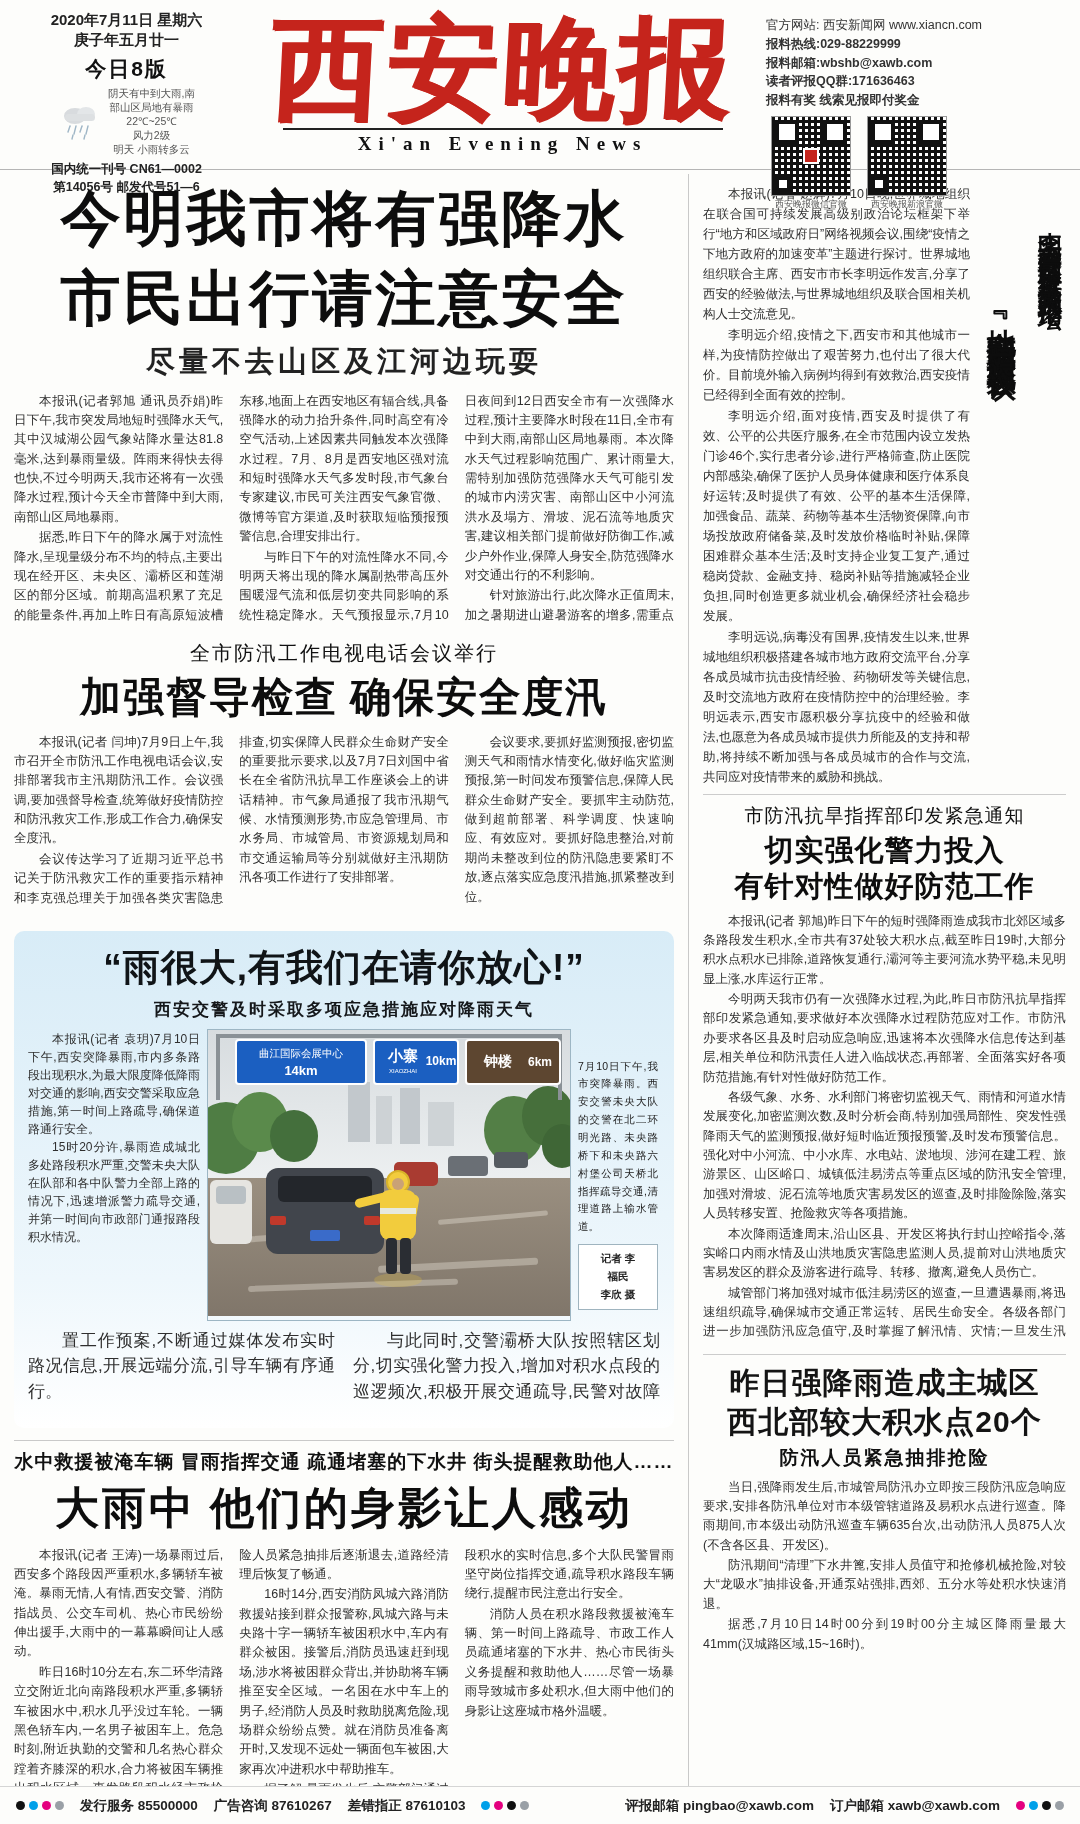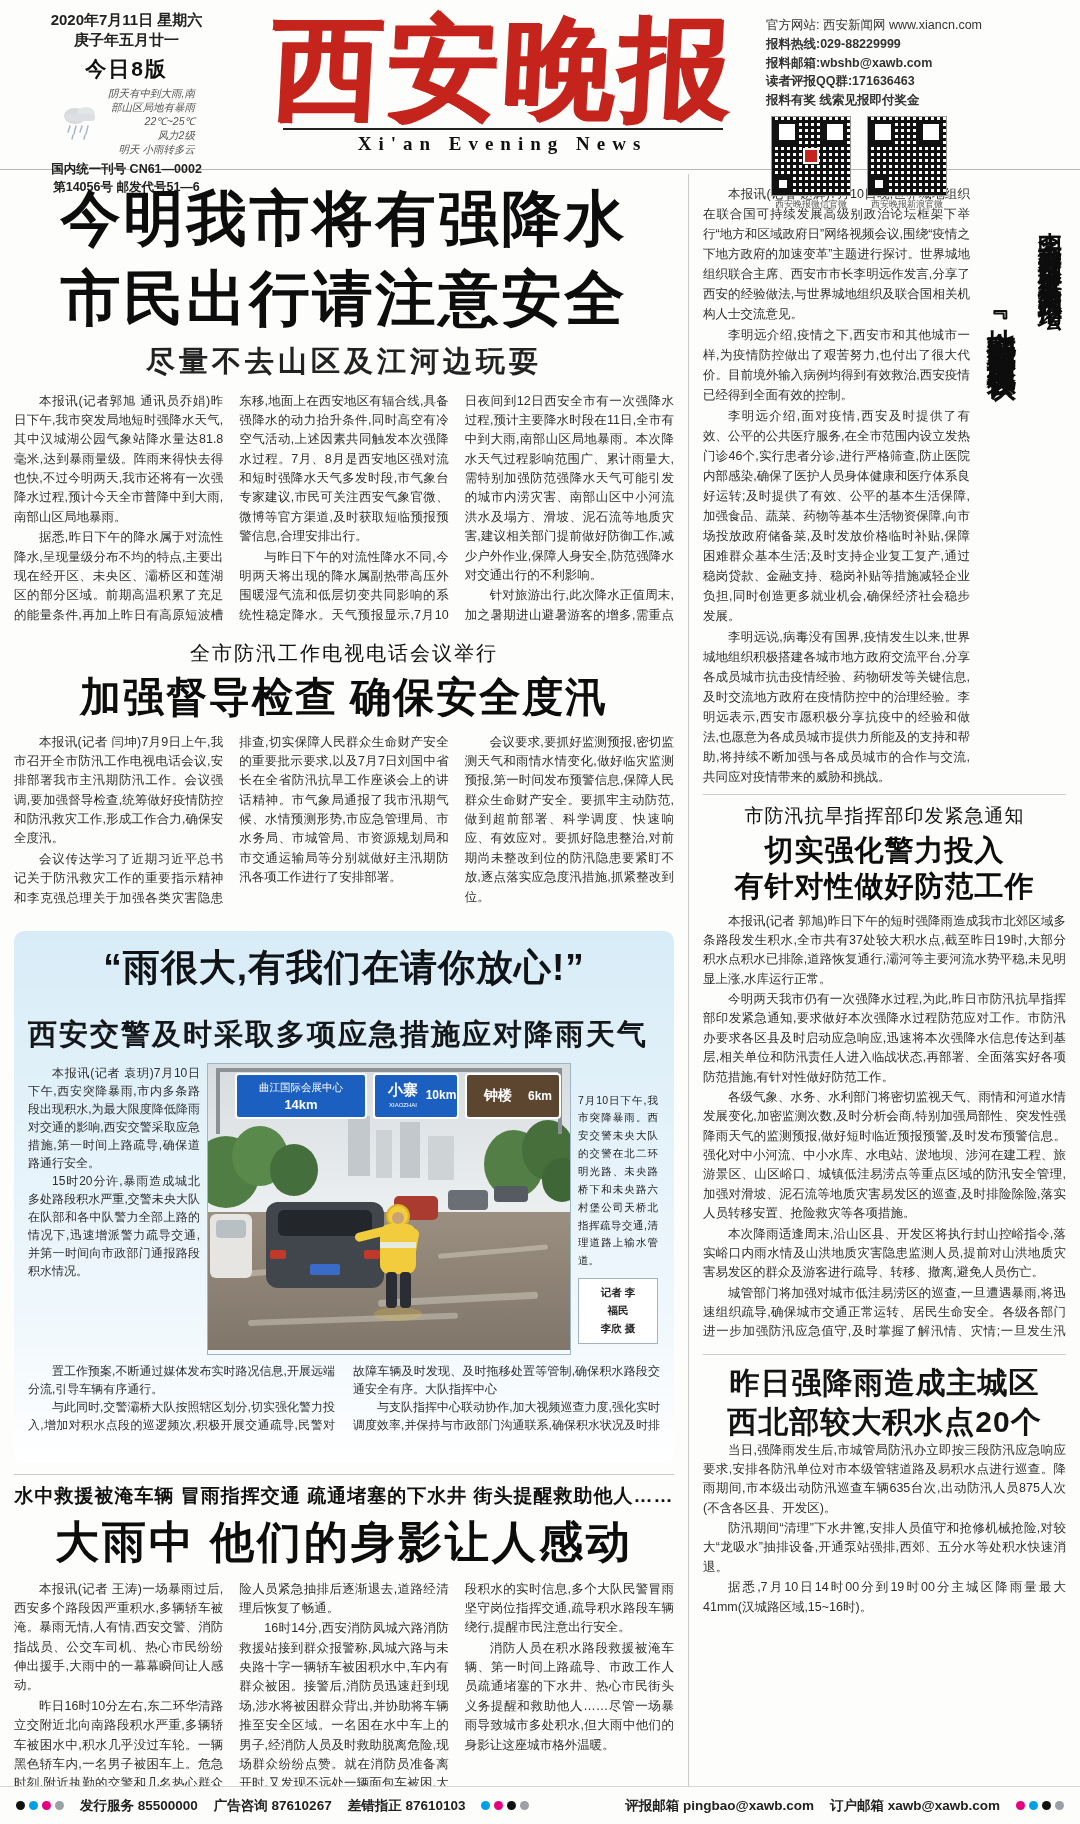--- a/index.html
+++ b/index.html
@@ -11,21 +11,21 @@
   }
   *{box-sizing:border-box; margin:0; padding:0;}
   body{background:#888; font-family:"Liberation Sans", sans-serif; color:var(--body);}
   .page{width:1080px; height:1824px; background:#fdfdfb; margin:0 auto; position:relative; overflow:hidden;}
 
   
   .header{display:flex; padding:10px 14px 6px; border-bottom:1px solid #b5b5b5; height:170px;}
   .h-left{width:225px; text-align:center; flex:none;}
   .h-left .dl{font-size:15px; font-weight:bold; color:#222; line-height:1.35;}
   .edition{font-size:21px; font-weight:900; margin-top:4px; color:#111; letter-spacing:2px;}
-  .weather{display:flex; align-items:center; justify-content:center; gap:6px; margin-top:3px; text-align:right;font-style:italic;}
+  .weather{display:flex; align-items:center; justify-content:center; gap:6px; margin-top:3px; text-align:center;}
   .weather-lines{font-size:10.5px; color:#555; line-height:1.35;}
   .issue{font-size:12.5px; color:#222; margin-top:5px; line-height:1.4; font-weight:bold;}
   .masthead{flex:1; text-align:center; padding-top:2px;}
   .masthead-title{font-family:"Liberation Serif", serif; font-weight:900; font-size:112px; line-height:1.02;
     color:var(--masthead-red); letter-spacing:4px; transform:skewX(-3deg);
     text-shadow:2px 1px 0 var(--masthead-red);}
   .masthead-en{width:440px; margin:2px auto 0; border-top:2px solid #222; padding-top:3px;
     font-family:"Liberation Serif", serif; font-weight:bold; font-size:19px; letter-spacing:7px; color:#111;}
   .h-right{width:300px; flex:none; padding-top:6px;}
   .h-right .cl{font-size:12.5px; color:#333; line-height:1.5;}
@@ -61,30 +61,30 @@
   
   .kicker{ text-align:center; font-size:20px; color:#111; letter-spacing:2px; margin-top:10px;}
   .meeting-h{font-family:"Liberation Serif", serif; font-weight:900; font-size:41px; color:#0d0d0d;
     text-align:center; letter-spacing:2px; margin:3px 0 8px;}
   .meeting-body{height:188px;}
 
   
   .panel{margin-top:10px; border-radius:10px; padding:12px 14px;
     background:linear-gradient(180deg, var(--panel-blue) 0%, var(--panel-blue2) 70%, #ffffff 100%);}
   .panel-h{text-align:center; font-size:37px; font-weight:900; color:#101417; letter-spacing:1px;}
-  .panel-sub{font-size:29px; font-weight:bold; color:#15181b; margin-top:22px; letter-spacing:2px;}
+  .panel-sub{text-align:center; font-size:17px; font-weight:bold; color:#15181b; margin-top:5px; letter-spacing:2px;}
   .panel-row{display:flex; gap:8px; margin-top:9px;}
   .panel-leftcol{width:172px; flex:none; height:286px; overflow:hidden;
     font-size:12px; line-height:1.5; text-align:justify; color:#2f2f2f;}
   .panel-leftcol p{text-indent:2em;}
   .photo-wrap{width:362px; flex:none; outline:1px solid #9db6c4;}
   .caption{width:80px; flex:none; font-size:10.5px; line-height:1.7; color:#222; text-align:justify; padding-top:28px;}
   .credit-box{border:1px solid #9fb4bf; margin-top:8px; padding:5px 20px; text-align:center; font-weight:bold; font-size:10.5px; background:#fff;}
   .panel-bottom{column-count:2; column-gap:18px; column-fill:auto; height:88px; overflow:hidden;
-    font-size:12px; line-height:1.5; text-align:justify; margin-top:8px; color:#2f2f2f;}
+    font-size:17px; line-height:1.5; text-align:justify; margin-top:8px; color:#2f2f2f;}
   .panel-bottom p{text-indent:2em;}
 
   
   .heroes{border-top:1px solid #c9c9c9; margin-top:12px; padding-top:8px;}
   .heroes-kicker{text-align:center; font-size:19px; font-weight:bold; color:#111; letter-spacing:1px;}
   .heroes-h{font-family:"Liberation Serif", serif; font-weight:900; font-size:44px; color:#0d0d0d;
     text-align:center; letter-spacing:3px; margin:4px 0 8px;}
   .heroes-body{height:286px;}
 
   
@@ -367,20 +367,21 @@
           </div>
       </div>
 
       <div class="rdivider"></div>
 
       <div>
         <div class="flood-h">
           <div>昨日强降雨造成主城区</div>
           <div>西北部较大积水点20个</div>
         </div>
+        <div class="flood-sub">防汛人员紧急抽排抢险</div>
         <div class="flood-body">
             <p>当日,强降雨发生后,市城管局防汛办立即按三段防汛应急响应要求,安排各防汛单位对市本级管辖道路及易积水点进行巡查。降雨期间,市本级出动防汛巡查车辆635台次,出动防汛人员875人次(不含各区县、开发区)。</p>
             <p>防汛期间“清理”下水井篦,安排人员值守和抢修机械抢险,对较大“龙吸水”抽排设备,开通泵站强排,西郊、五分水等处积水快速消退。</p>
             <p>据悉,7月10日14时00分到19时00分主城区降雨量最大41mm(汉城路区域,15~16时)。</p>
           </div>
       </div>
 
       <div class="editors">
         <span class="chip y">责任编辑</span>
         <span>王冰</span>

